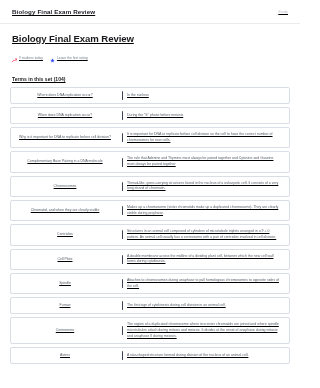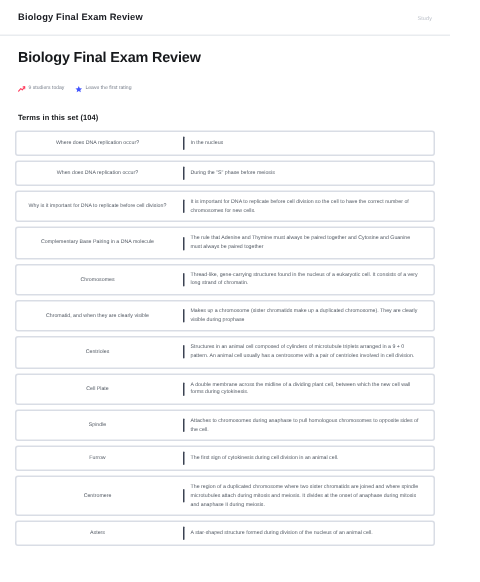--- a/index.html
+++ b/index.html
@@ -6,20 +6,21 @@
   html, body {
     width: 300px; height: 388px;
     background: #ffffff;
     font-family: "Liberation Sans", sans-serif;
     overflow: hidden;
   }
   #page {
     width: 300px; height: 388px;
     position: relative;
     background: #ffffff;
+    text-decoration: underline;
   }
 
   
   .topbar {
     height: 24px;
     border-bottom: 1px solid #e9ecef;
     display: flex;
     align-items: center;
     justify-content: space-between;
     padding: 0 12px;

